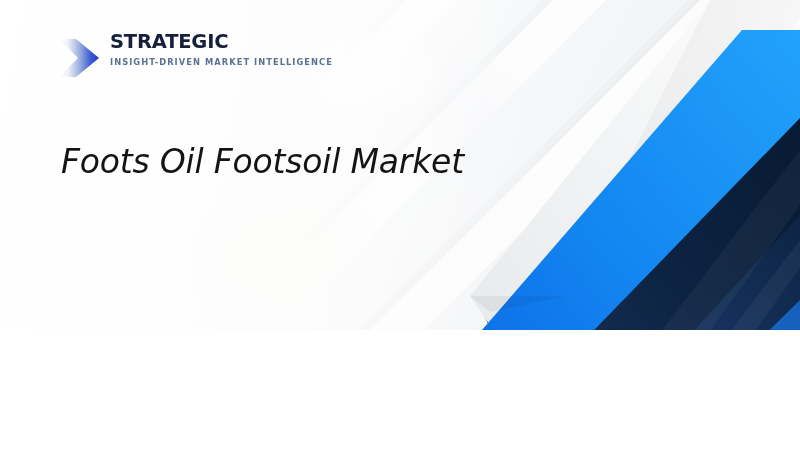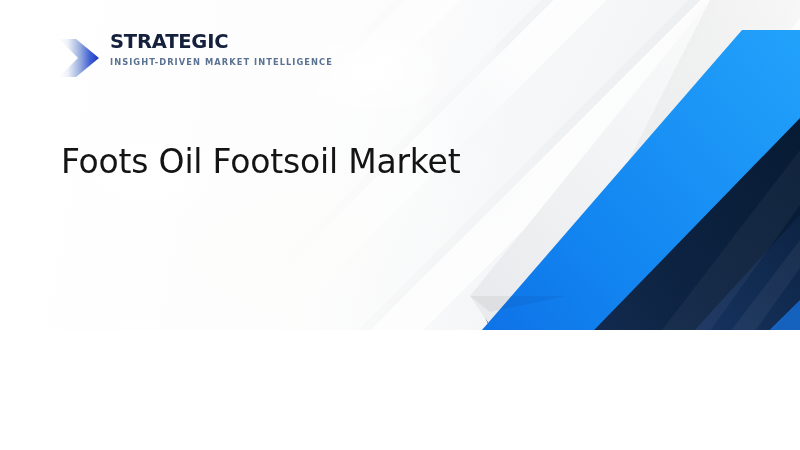--- a/index.html
+++ b/index.html
@@ -99,20 +99,21 @@
   
   .headline {
     position: absolute;
     left: 61px; top: 142px;
     font-size: 33px;
     font-weight: 400;
     color: #141414;
     letter-spacing: -0.2px;
     line-height: 1.2;
     white-space: nowrap;
+    font-style: italic;
   }
   .contact {
     position: absolute;
     left: 61px; top: 359px;
     font-size: 23.5px;
     font-weight: 400;
     color: #131313;
     letter-spacing: -0.1px;
     white-space: nowrap;
   }

